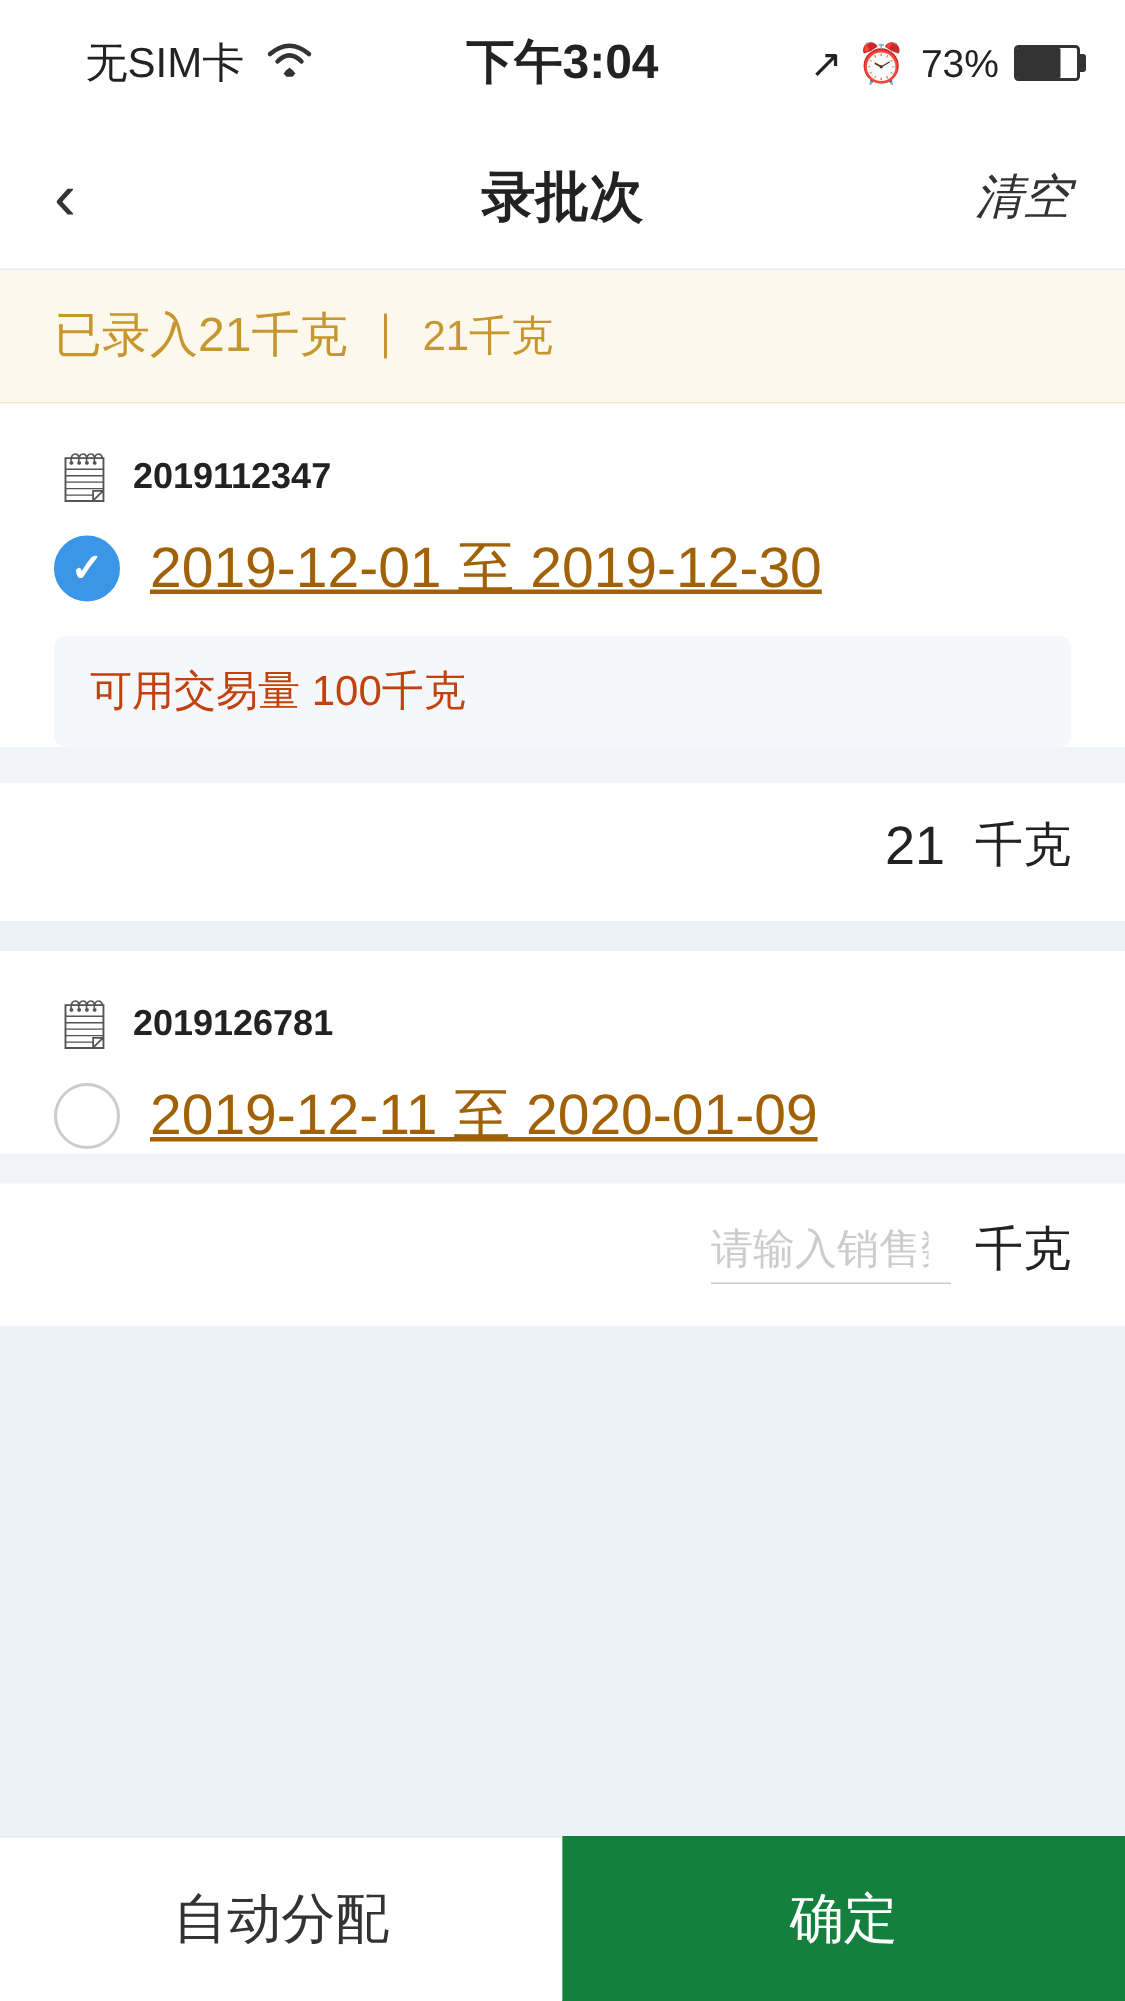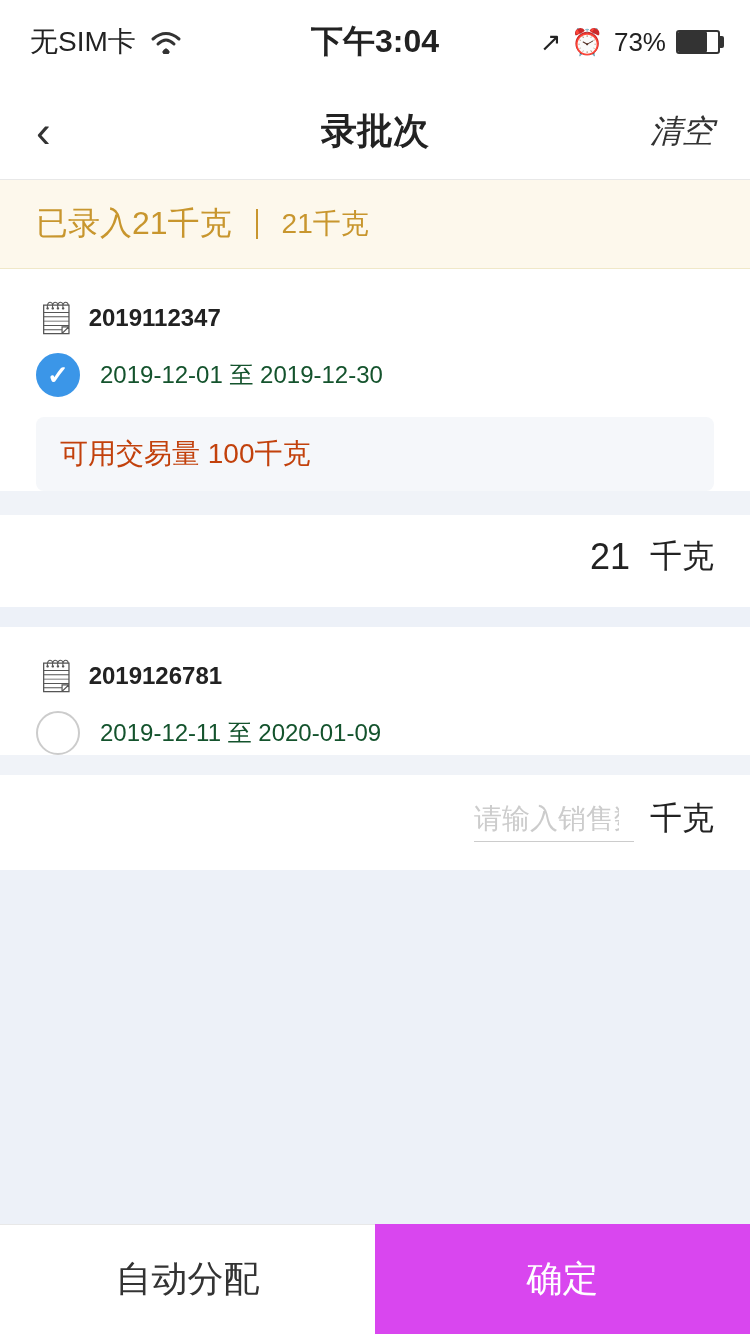--- a/index.html
+++ b/index.html
@@ -21,22 +21,23 @@
       background: #fff;
       display: flex;
       align-items: center;
       justify-content: space-between;
       padding: 0 30px;
       font-size: 28px;
       font-weight: 500;
     }
     .status-left {
       display: flex;
-      align-items: flex-end;
+      align-items: flex-start;
       gap: 12px;
+      margin-left: 27px;
     }
     .status-center {
       font-size: 32px;
       font-weight: 600;
       position: absolute;
       left: 50%;
       transform: translateX(-50%);
     }
     .status-right {
       display: flex;
@@ -145,22 +146,23 @@
     .radio-circle.selected {
       background: #3b96e8;
       border-color: #3b96e8;
     }
     .checkmark {
       color: #fff;
       font-size: 26px;
       font-weight: bold;
     }
     .batch-date {
-      font-size: 24px;
-      color: #14532d;
+      font-size: 38px;
+      color: #a16207;
+      text-decoration: underline;
     }
     .available-qty {
       margin: 0 0 24px 0;
       background: #f5f7fa;
       border-radius: 8px;
       padding: 18px 24px;
       font-size: 28px;
       color: #c2410c;
     }
 
@@ -228,21 +230,21 @@
       border: none;
       cursor: pointer;
       display: flex;
       align-items: center;
       justify-content: center;
       border-top: 1px solid #e8e8e8;
       font-family: Liberation Serif, serif;
     }
     .btn-confirm {
       flex: 1;
-      background: #d946ef;
+      background: #15803d;
       font-size: 36px;
       color: #fff;
       font-weight: 500;
       border: none;
       cursor: pointer;
       display: flex;
       align-items: center;
       justify-content: center;
     }
   </style>

